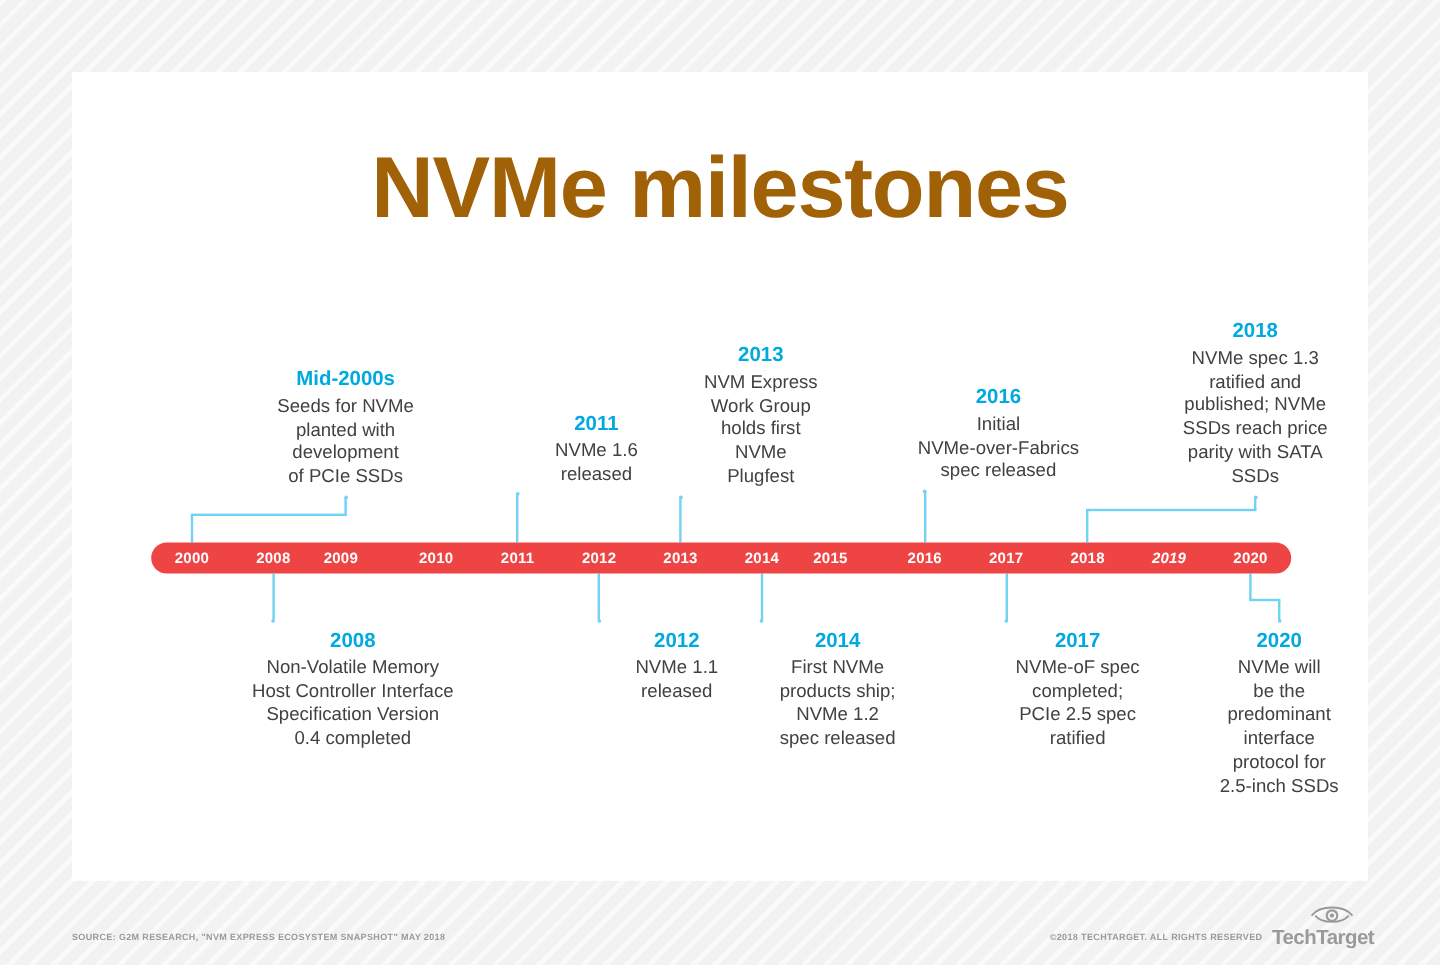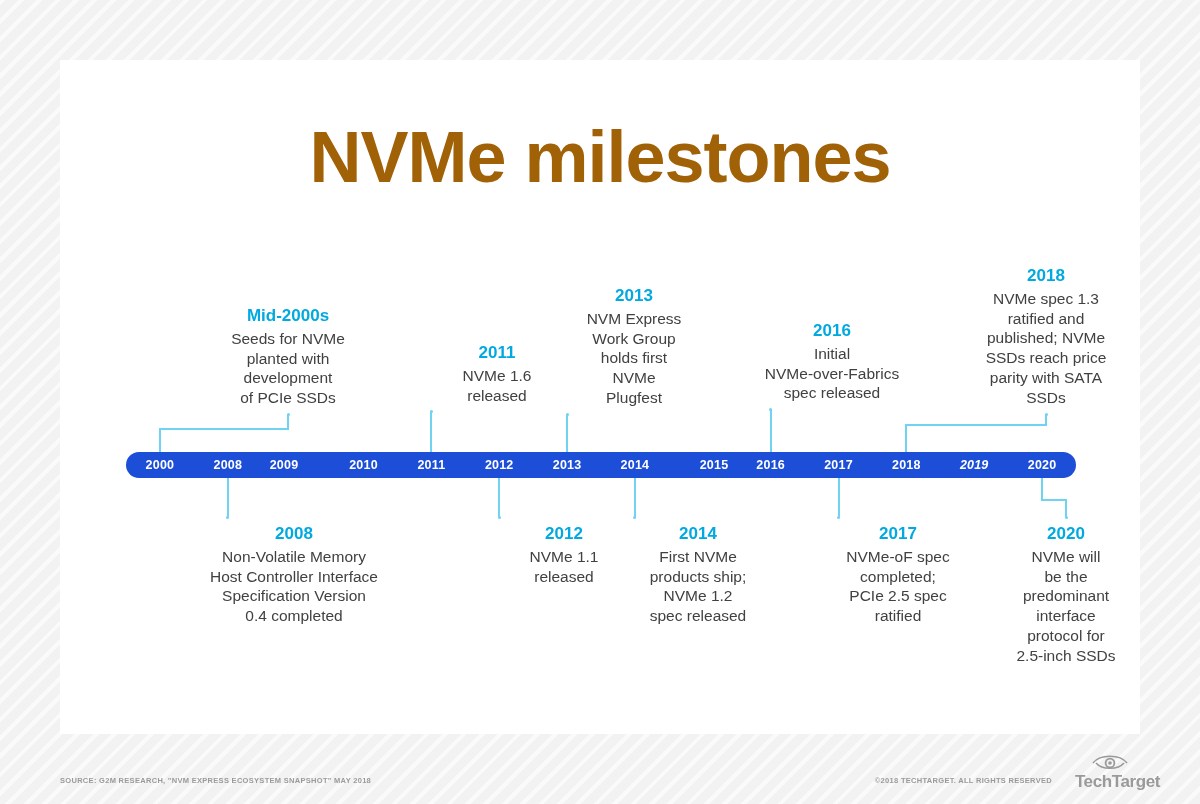--- a/index.html
+++ b/index.html
@@ -45,21 +45,21 @@
     line-height: 1.05;
   }
 
   
   #timeline-bar {
     position: absolute;
     left: 66px;
     top: 392px;
     width: 950px;
     height: 26px;
-    background: #1d4ed8;
+    background: #ef4444;
     border-radius: 13px;
   }
   .tick-label {
     position: absolute;
     top: 0;
     height: 26px;
     line-height: 26px;
     font-size: 12.5px;
     font-weight: bold;
     color: #ffffff;
@@ -134,21 +134,21 @@
     top: 752px;
     width: 100px;
     height: 40px;
     color: #9a9a9a;
   }
   #tt-wordmark {
     position: absolute;
     left: 0;
     top: 20px;
     width: 100px;
-    text-align: right;
+    text-align: left;
     font-size: 17px;
     font-weight: bold;
     color: #9a9a9a;
     letter-spacing: -0.4px;
   }
   #tt-eye {
     position: absolute;
     left: 31px;
     top: 0px;
   }
@@ -229,21 +229,21 @@
 
   <div id="timeline-bar">
       <div class="tick-label" style="left: 33.9286px;">2000</div>
       <div class="tick-label" style="left: 101.786px;">2008</div>
       <div class="tick-label" style="left: 158px;">2009</div>
       <div class="tick-label" style="left: 237.5px;">2010</div>
       <div class="tick-label" style="left: 305.357px;">2011</div>
       <div class="tick-label" style="left: 373.214px;">2012</div>
       <div class="tick-label" style="left: 441.071px;">2013</div>
       <div class="tick-label" style="left: 508.929px;">2014</div>
-      <div class="tick-label" style="left: 588px; text-align: center;">2015</div>
+      <div class="tick-label" style="left: 566px; text-align: center;">2015</div>
       <div class="tick-label" style="left: 644.643px;">2016</div>
       <div class="tick-label" style="left: 712.5px;">2017</div>
       <div class="tick-label" style="left: 780.357px;">2018</div>
       <div class="tick-label" style="left: 848.214px; font-style: italic;">2019</div>
       <div class="tick-label" style="left: 916.071px;">2020</div>
     </div>
 
   <div id="annotation-below-layer">
       <div class="ann" style="left: 104px; top: 463px; width: 260px;">
         <span class="yr">2008</span>

